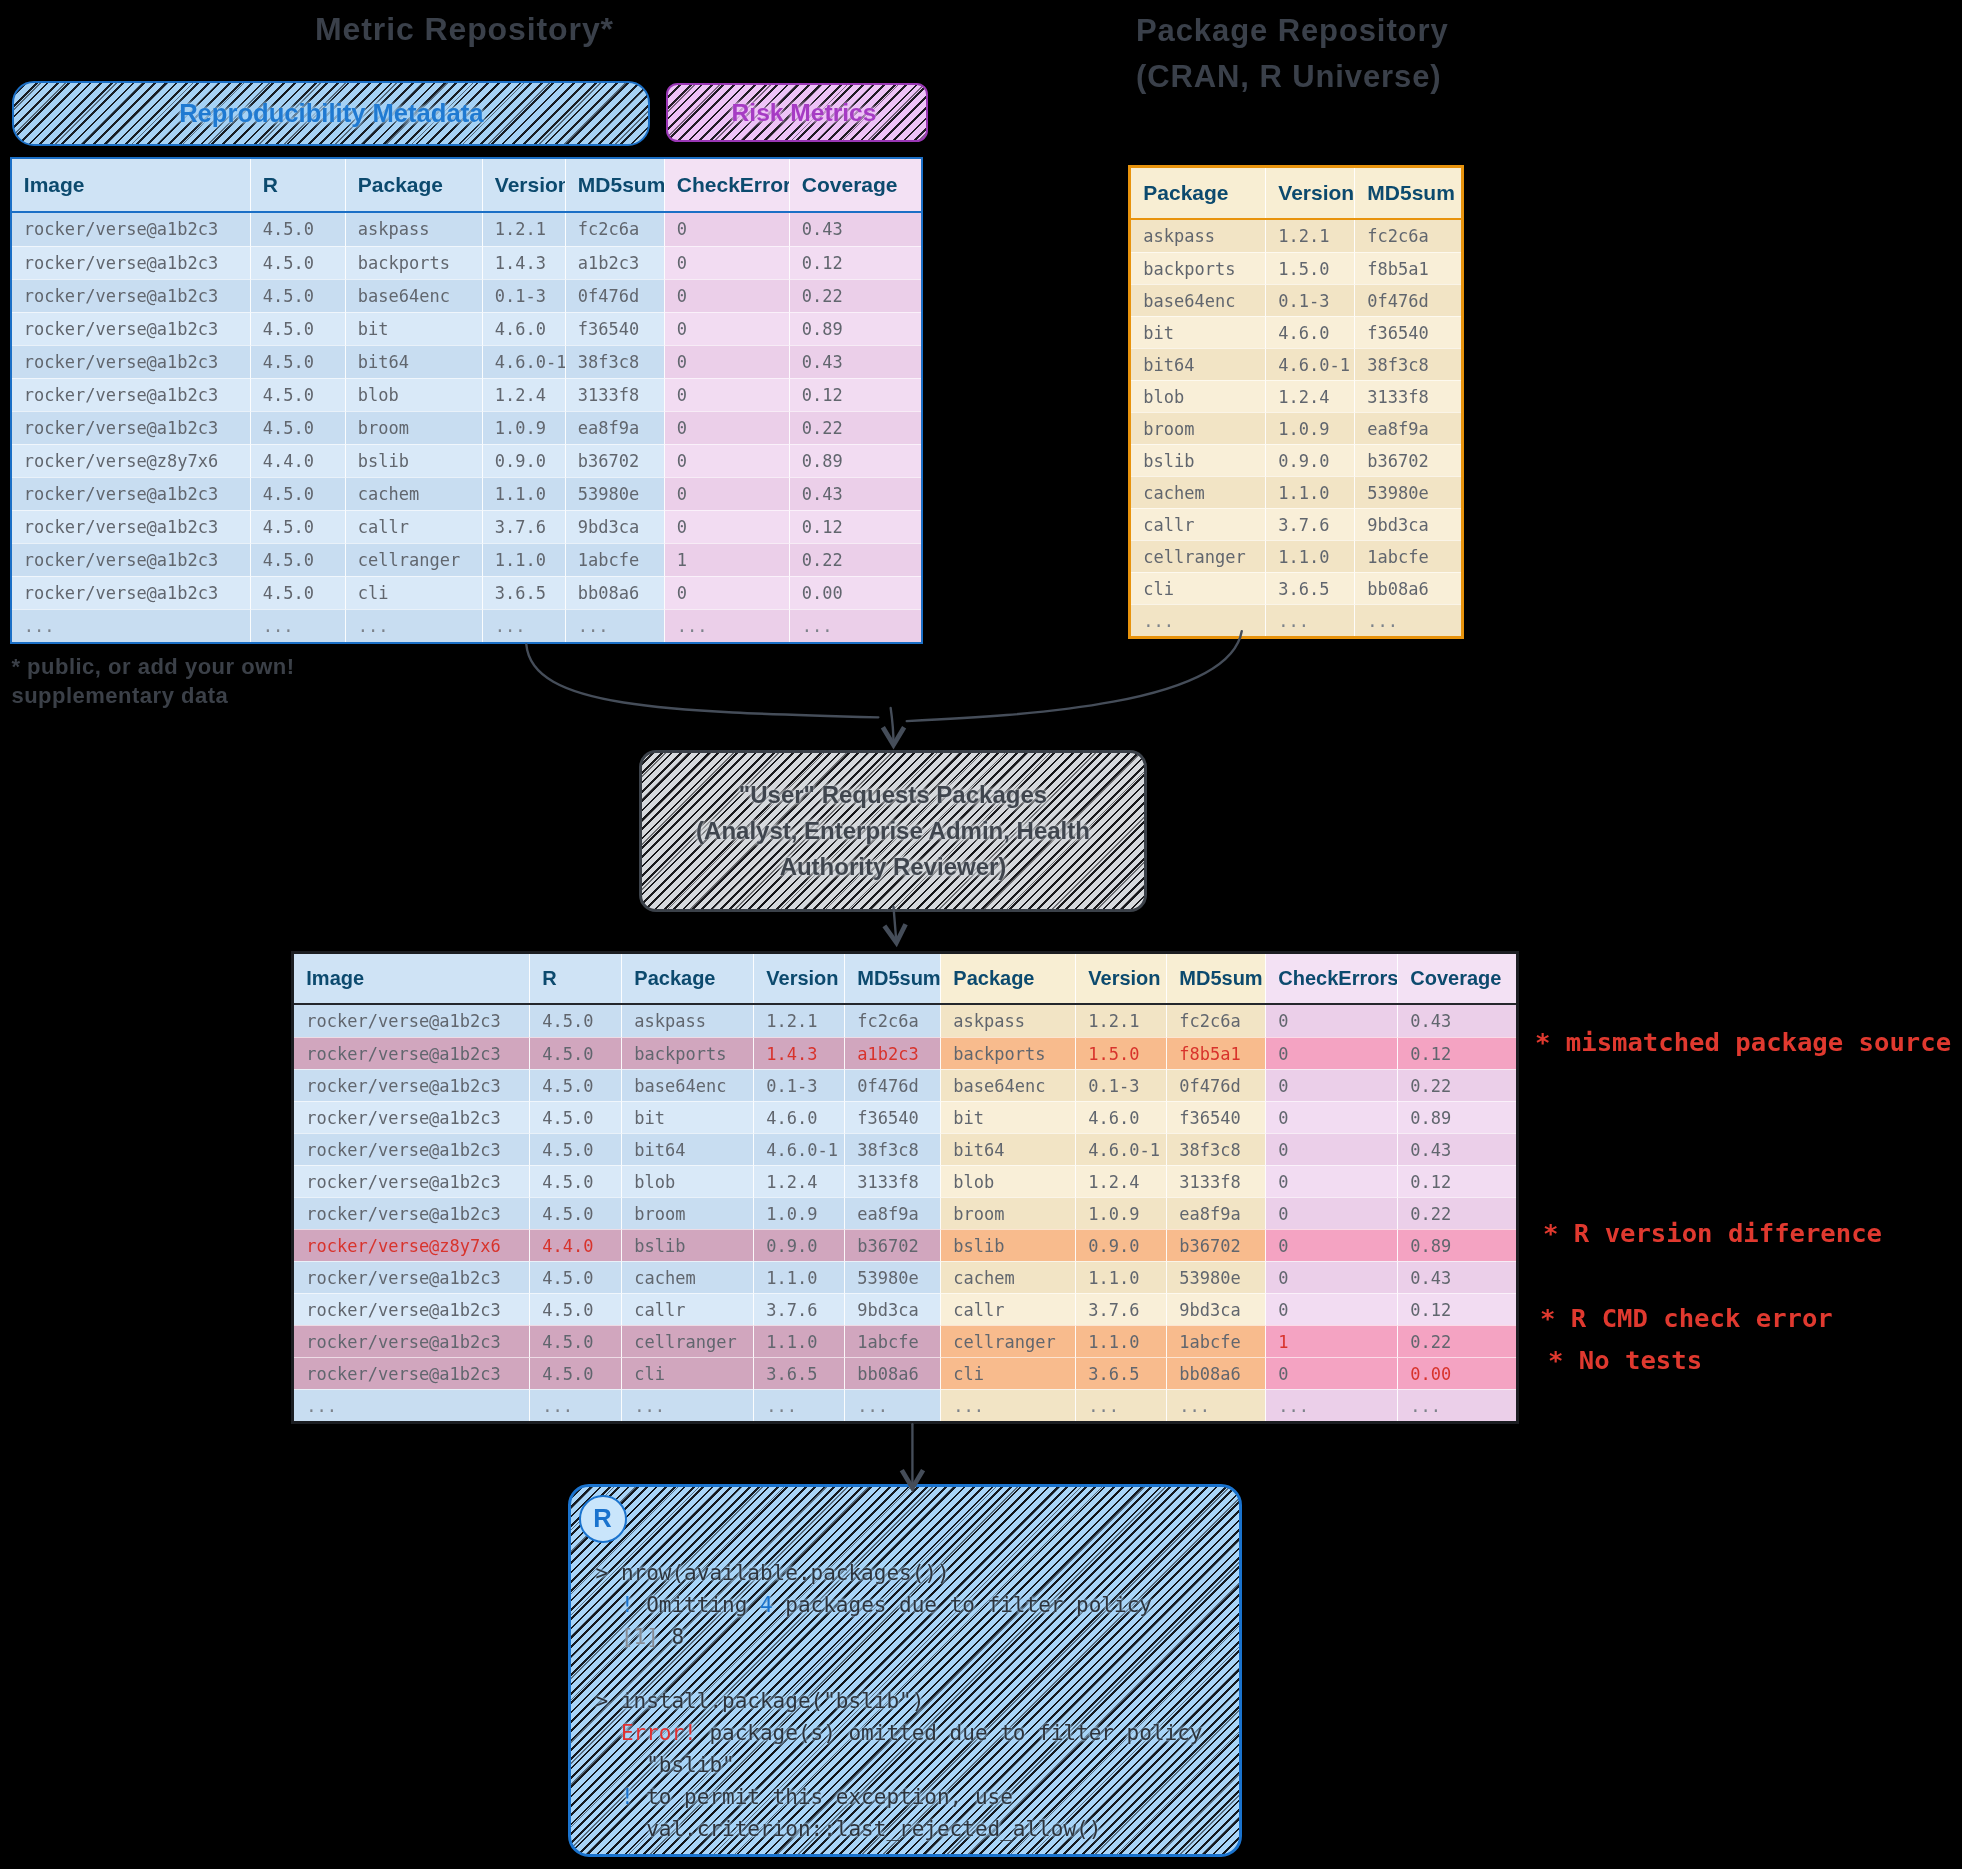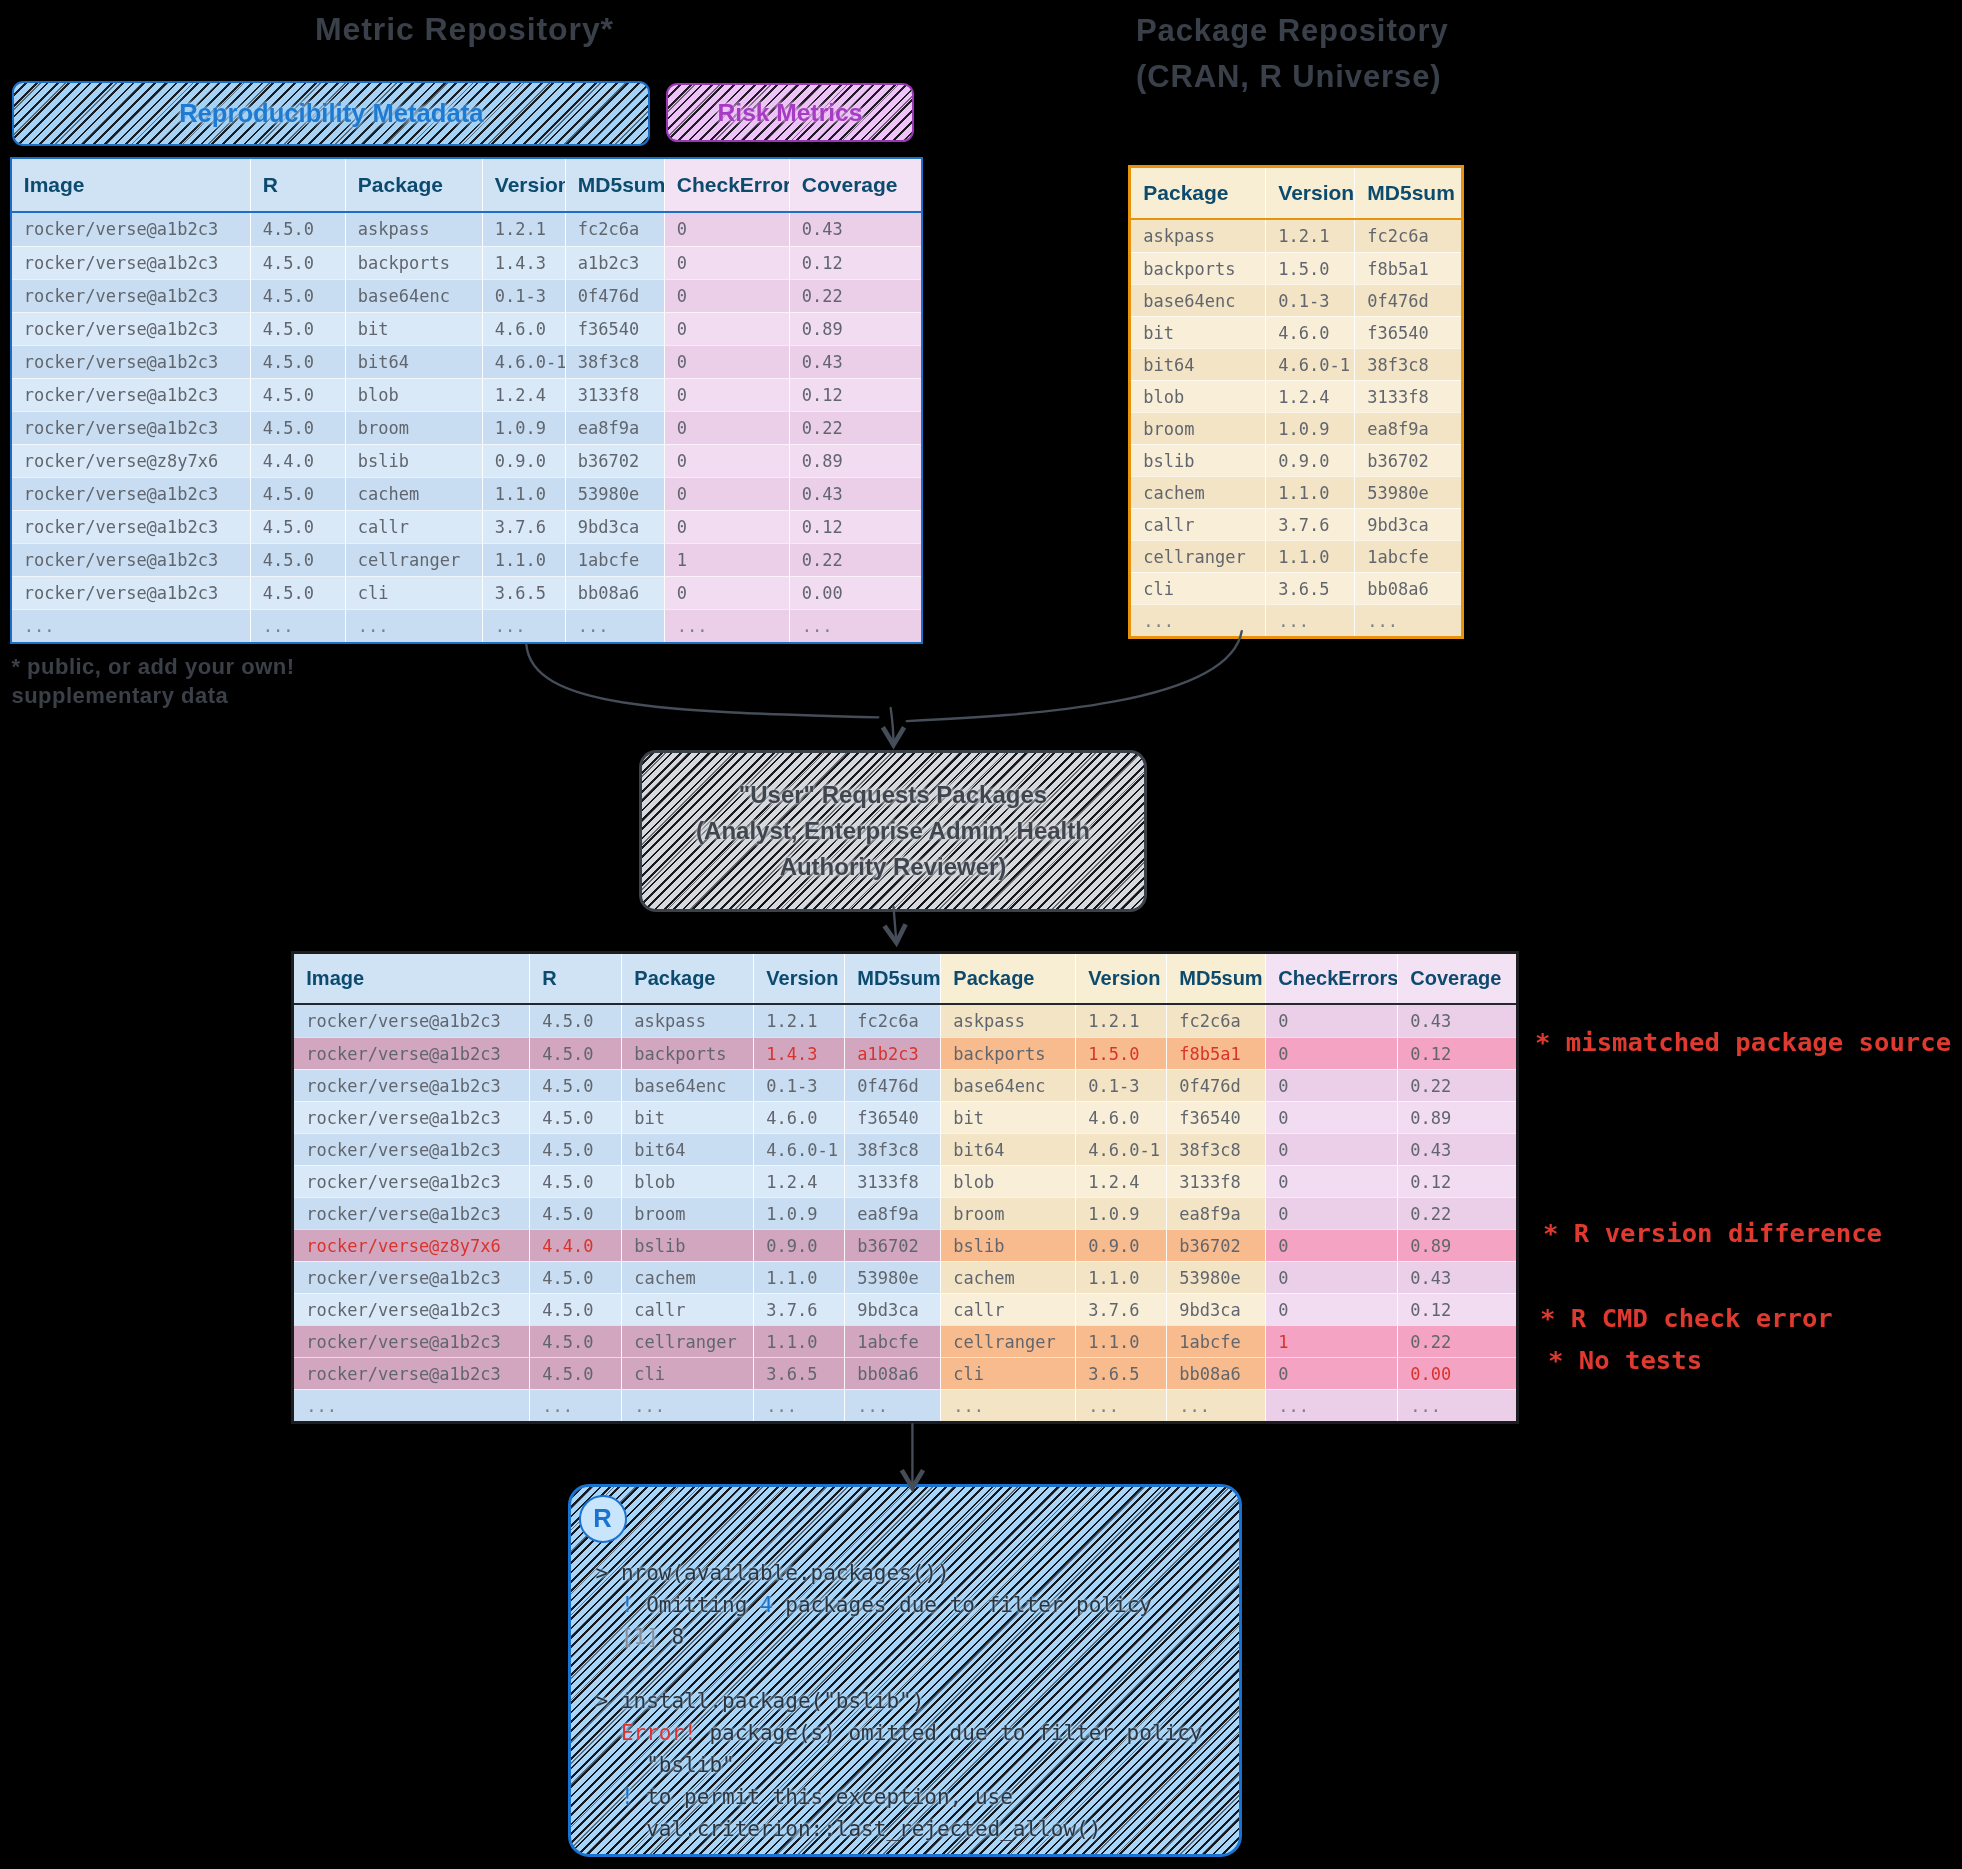--- a/index.html
+++ b/index.html
@@ -11,30 +11,30 @@
   .hand-title{color:#3a404a;font-weight:700;letter-spacing:0.9px;}
   #title-metric{left:9.5px;top:11.4px;width:910px;text-align:center;font-size:32px;}
   #title-package{left:1136px;top:7.6px;width:397px;font-size:31px;line-height:1.5;}
 
   
   .hatch-blue{background-color:#a6d2f5;background-image:
       repeating-linear-gradient(135deg,rgba(5,5,8,.88) 0 1.9px,transparent 1.9px 7.6px),
       repeating-linear-gradient(135deg,rgba(5,5,8,.5) 0 1.1px,transparent 1.1px 18px);}
   .hatch-purple{background-color:#eec3f7;background-image:
       repeating-linear-gradient(135deg,rgba(5,5,8,.88) 0 1.9px,transparent 1.9px 7.6px),
-      repeating-linear-gradient(135deg,rgba(5,5,8,.5) 0 1.1px,transparent 1.1px 18px);}
+      repeating-linear-gradient(135deg,rgba(5,5,8,.5) 0 1.1px,transparent 1.1px 18px); padding-left: 14px;}
   .hatch-gray{background-color:#d6d9dd;background-image:
       repeating-linear-gradient(135deg,rgba(5,5,8,.9) 0 1.9px,transparent 1.9px 6.6px),
       repeating-linear-gradient(135deg,rgba(5,5,8,.5) 0 1.1px,transparent 1.1px 16px);}
   .hatch-console{background-color:#a9d5f8;background-image:
       repeating-linear-gradient(135deg,rgba(5,5,8,.9) 0 2px,transparent 2px 6.6px),
       repeating-linear-gradient(135deg,rgba(5,5,8,.5) 0 1.1px,transparent 1.1px 15px);}
 
   #pill-repro{left:12.3px;top:81px;width:634px;height:61px;border:2.8px solid #1b6fc6;
-      border-radius:11px;display:flex;align-items:center;justify-content:center;}
+      border-radius:22px;display:flex;align-items:center;justify-content:center;}
   #pill-repro .lbl{color:#1f7ad2;font-size:25.6px;font-weight:700;
       text-shadow:0 0 4.7px #a6d2f5,0 0 4.7px #a6d2f5,0 0 8.5px #a6d2f5;}
   #pill-risk{left:666px;top:83px;width:244px;height:55px;border:2.8px solid #9a37b5;
       border-radius:11.4px;display:flex;align-items:center;justify-content:center;}
   #pill-risk .lbl{color:#a63bc4;font-size:24.6px;font-weight:700;
       text-shadow:0 0 4.7px #eec3f7,0 0 4.7px #eec3f7,0 0 8.5px #eec3f7;}
 
   
   .dtable{position:absolute;}
   .trow{display:flex;}

